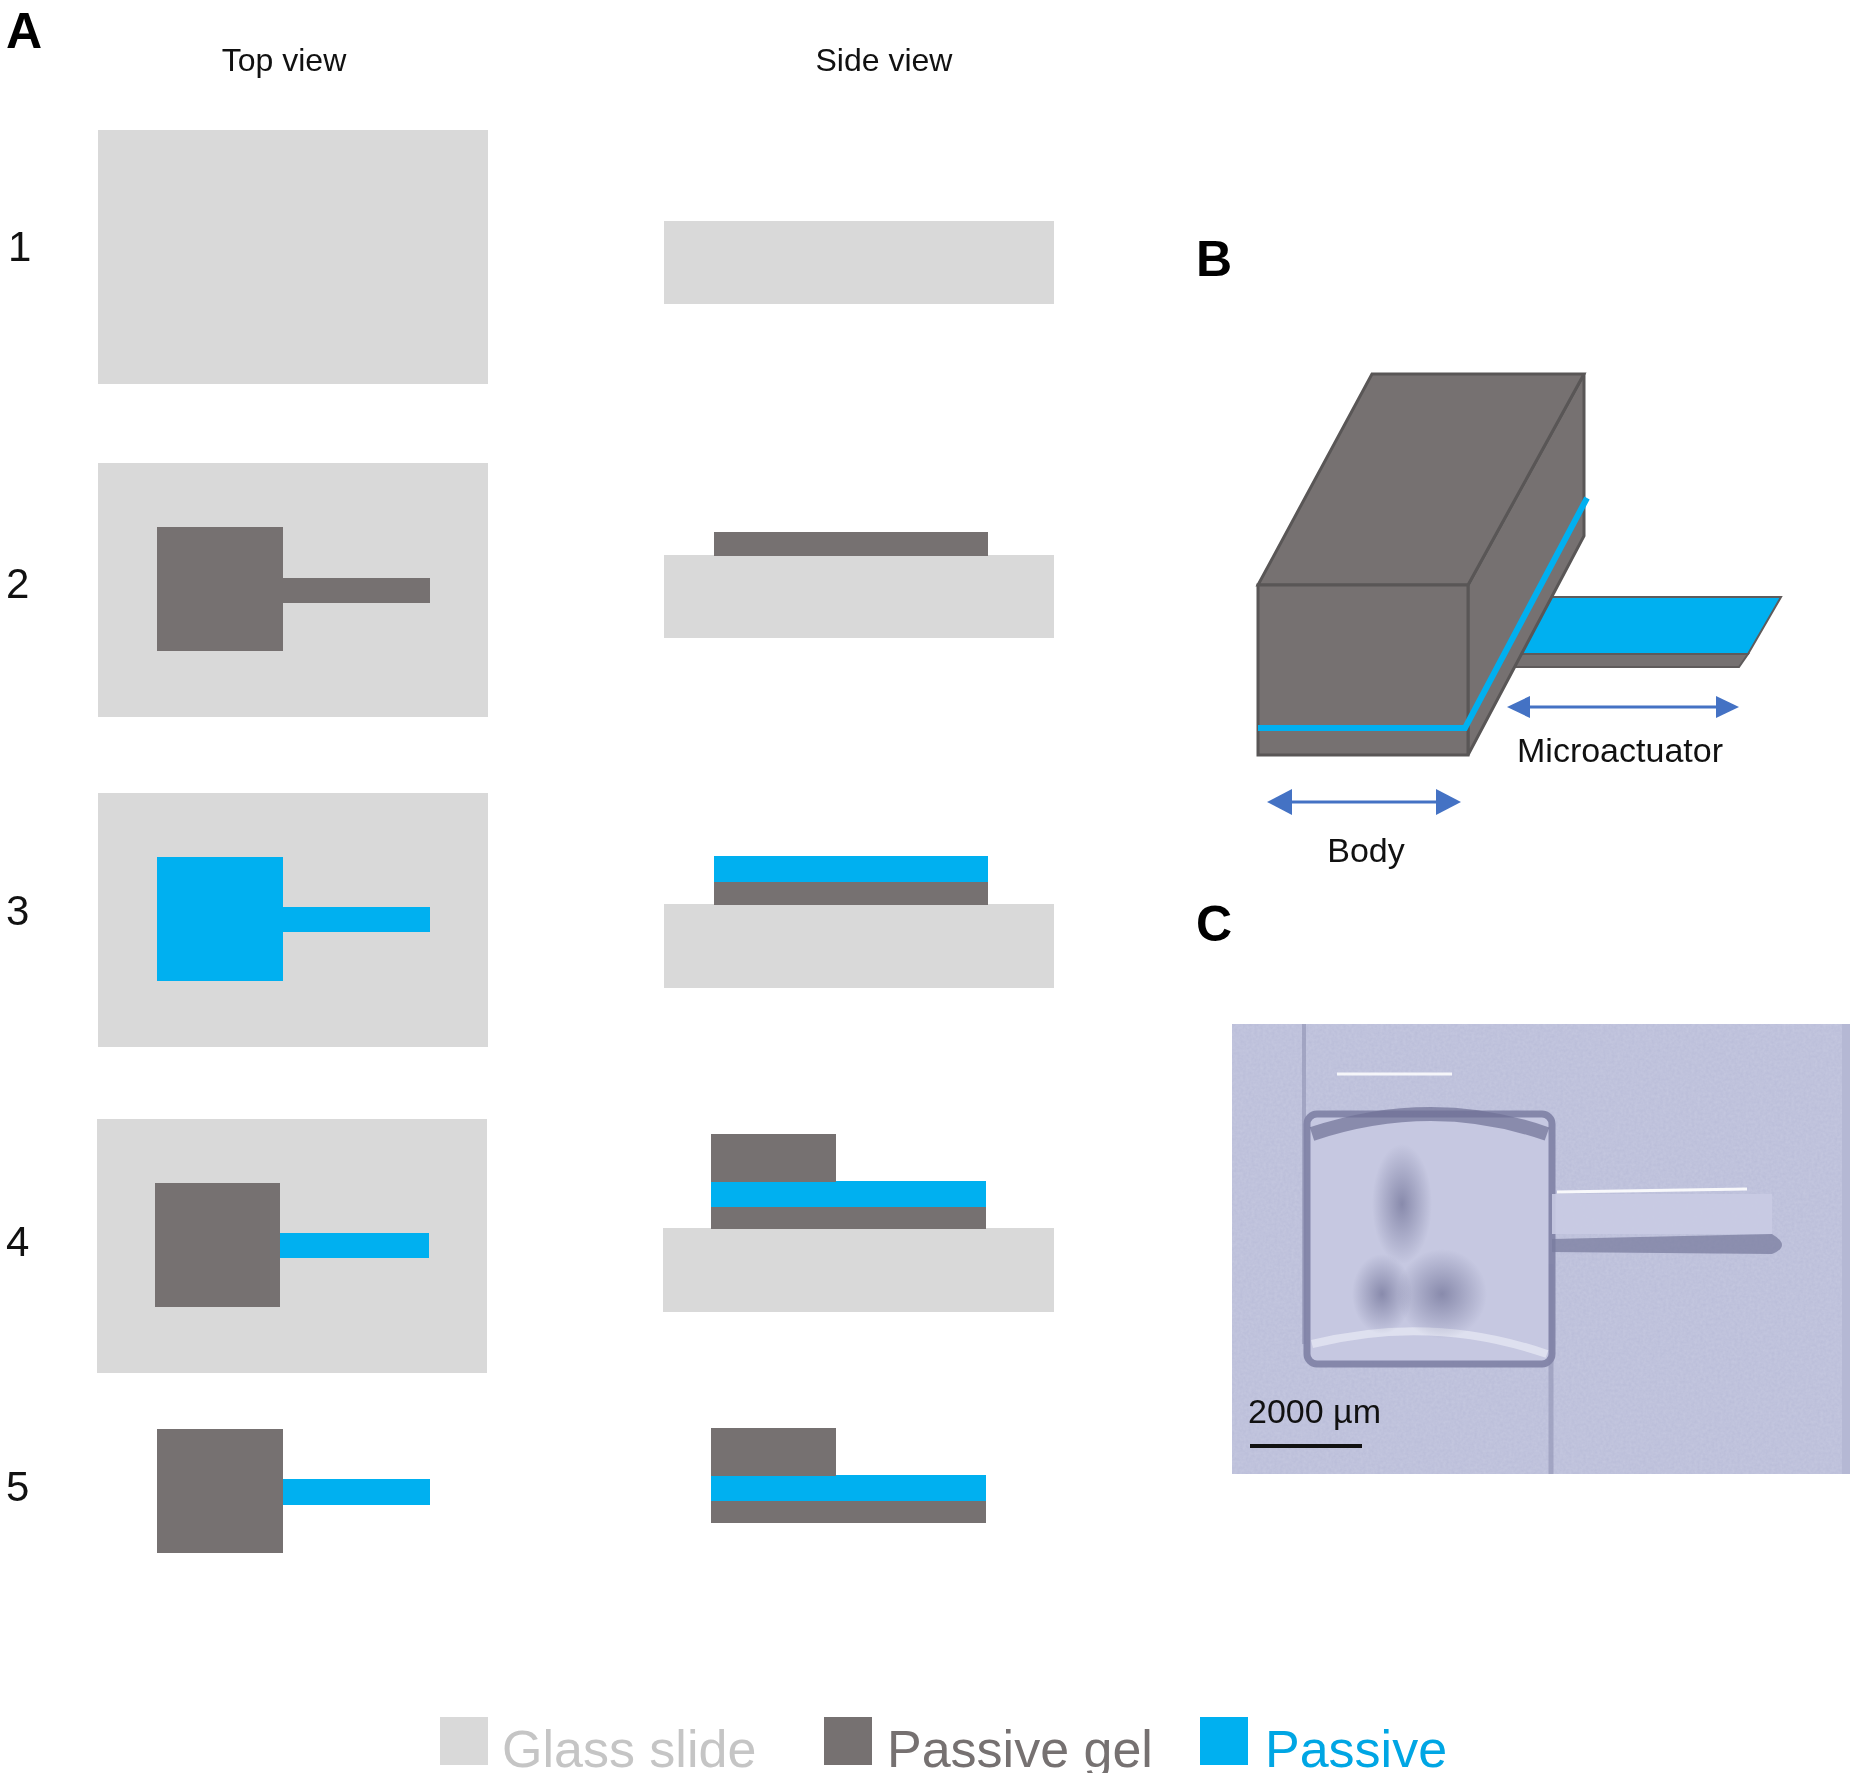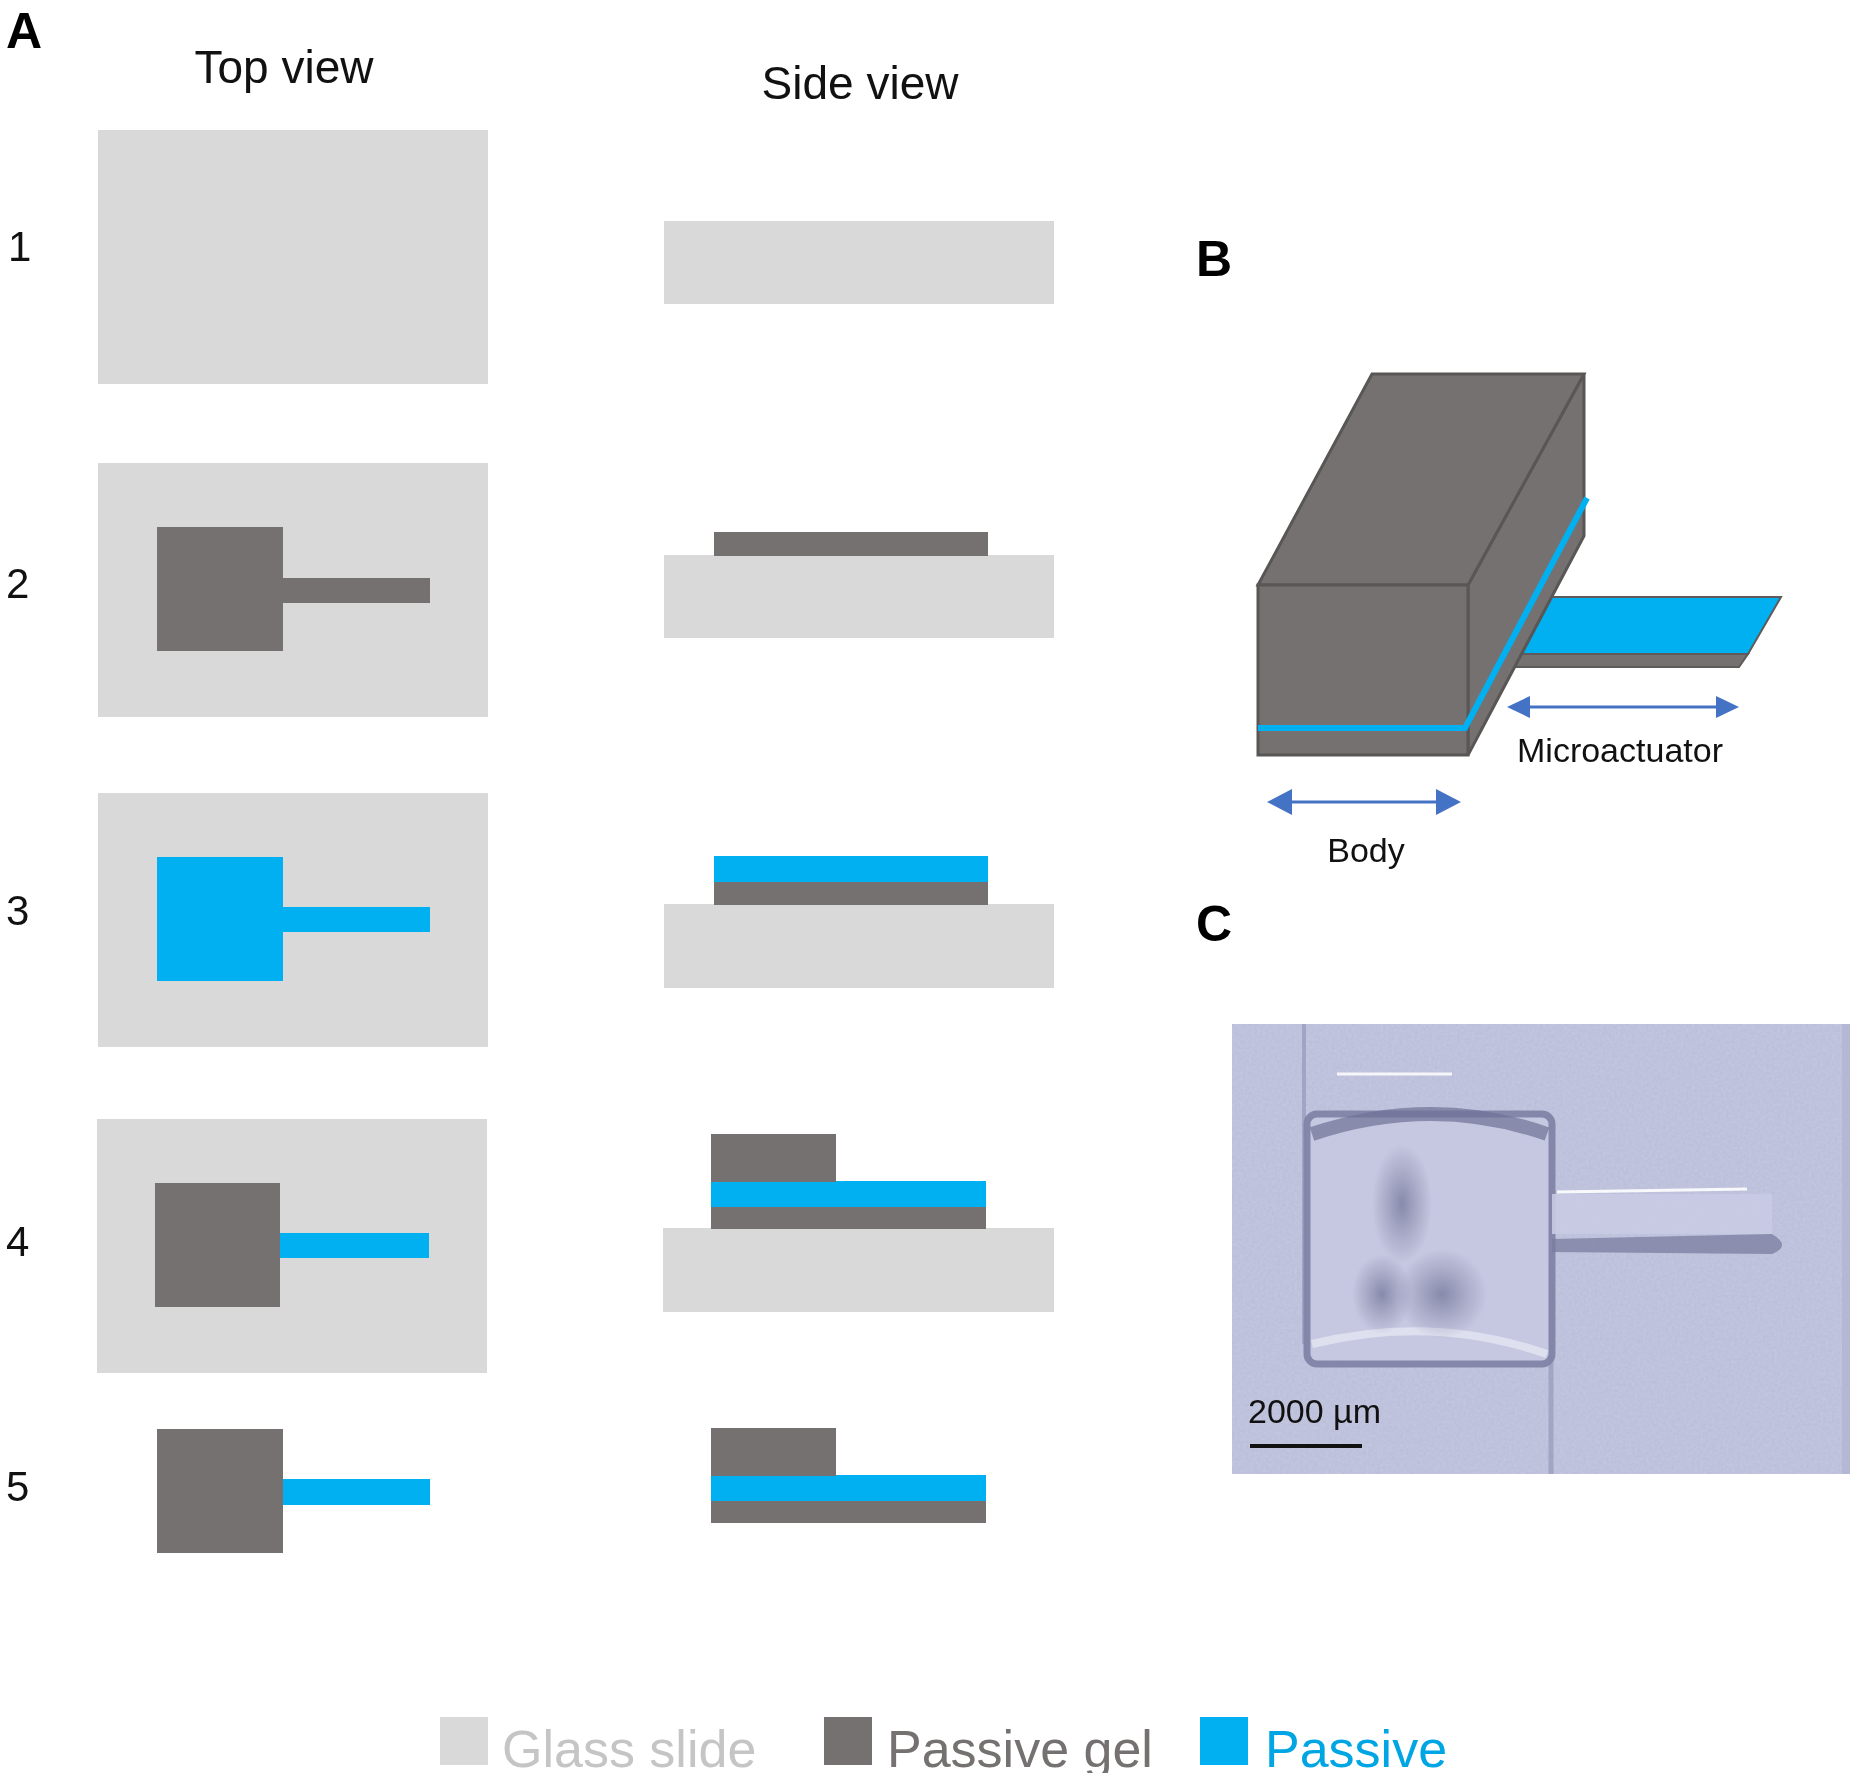--- a/index.html
+++ b/index.html
@@ -1,36 +1,36 @@
 <!DOCTYPE html>
 <html><head>
 <meta charset="utf-8">
 <style>
   html, body { margin:0; padding:0; background:#ffffff; }
   body { width:1850px; height:1773px; position:relative; overflow:hidden; font-family:"Liberation Sans", sans-serif; }
   .abs { position:absolute; }
   .panel-label { position:absolute; font-weight:bold; font-size:50px; color:#000; line-height:1; }
-  .col-title { position:absolute; font-size:46px; color:#111; line-height:1; transform:translateX(-50%); white-space:nowrap; }
+  .col-title { position:absolute; font-size:32px; color:#111; line-height:1; transform:translateX(-50%); white-space:nowrap; }
   .row-num { position:absolute; font-size:42px; color:#111; line-height:1; }
   .glass { position:absolute; background:#d9d9d9; }
   .gel { position:absolute; background:#767171; }
   .hydro { position:absolute; background:#00b0f0; }
   .legend-swatch { position:absolute; width:48px; height:48px; }
   .legend-text { position:absolute; font-size:52px; line-height:1; white-space:nowrap; }
   .photo { position:absolute; overflow:hidden; background:#b5b8d4; }
   .scale-text { position:absolute; font-size:34px; color:#111; line-height:1; white-space:nowrap; }
   .scale-bar { position:absolute; background:#111; }
   svg text { font-family:"Liberation Sans", sans-serif; }
 </style>
 </head>
 <body>
 
 <div class="panel-label" style="left:6px; top:6px;">A</div>
 <div class="col-title" style="left:284px; top:44px;">Top view</div>
-<div class="col-title" style="left:860px; top:44px;margin-top:16px;">Side view</div>
+<div class="col-title" style="left:884px; top:44px;">Side view</div>
 
 <div class="row-num" style="left:8px; top:226px;">1</div>
 <div class="row-num" style="left:6px; top:563px;">2</div>
 <div class="row-num" style="left:6px; top:890px;">3</div>
 <div class="row-num" style="left:6px; top:1221px;">4</div>
 <div class="row-num" style="left:6px; top:1466px;">5</div>
 
 <div>
   <div class="glass" style="left:98px; top:130px; width:390px; height:254px;"></div>
 </div>

